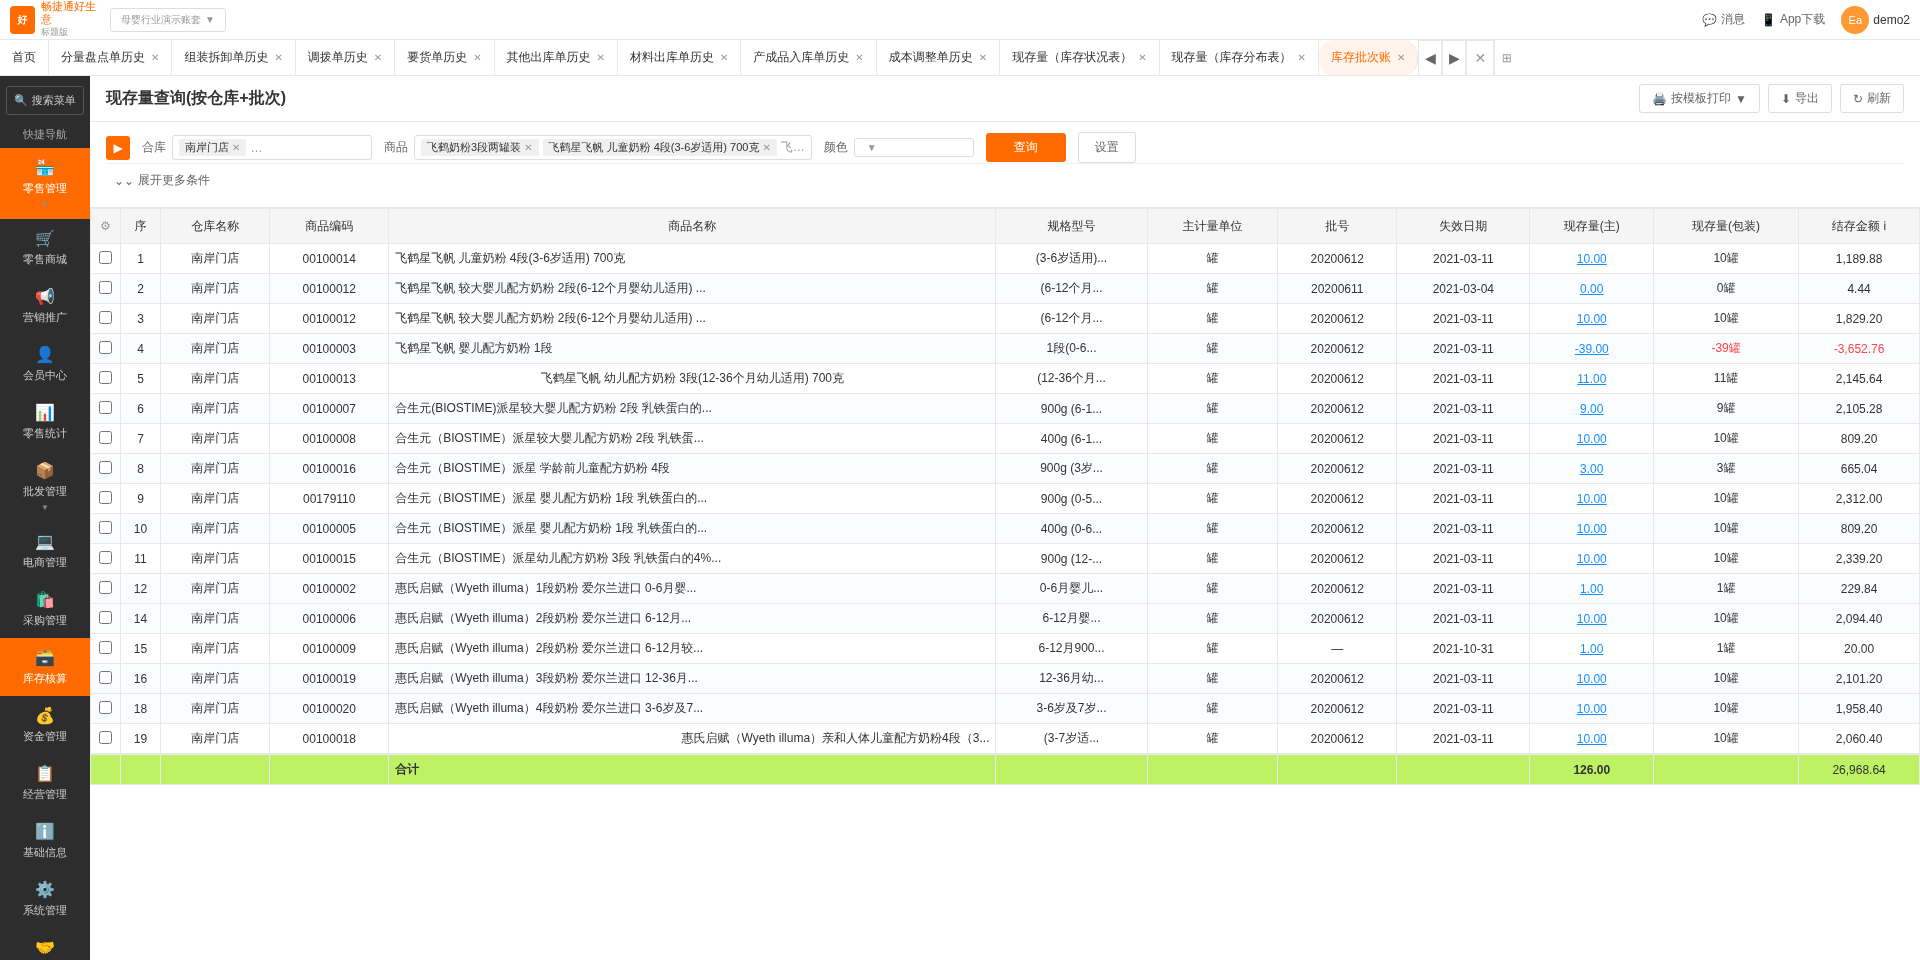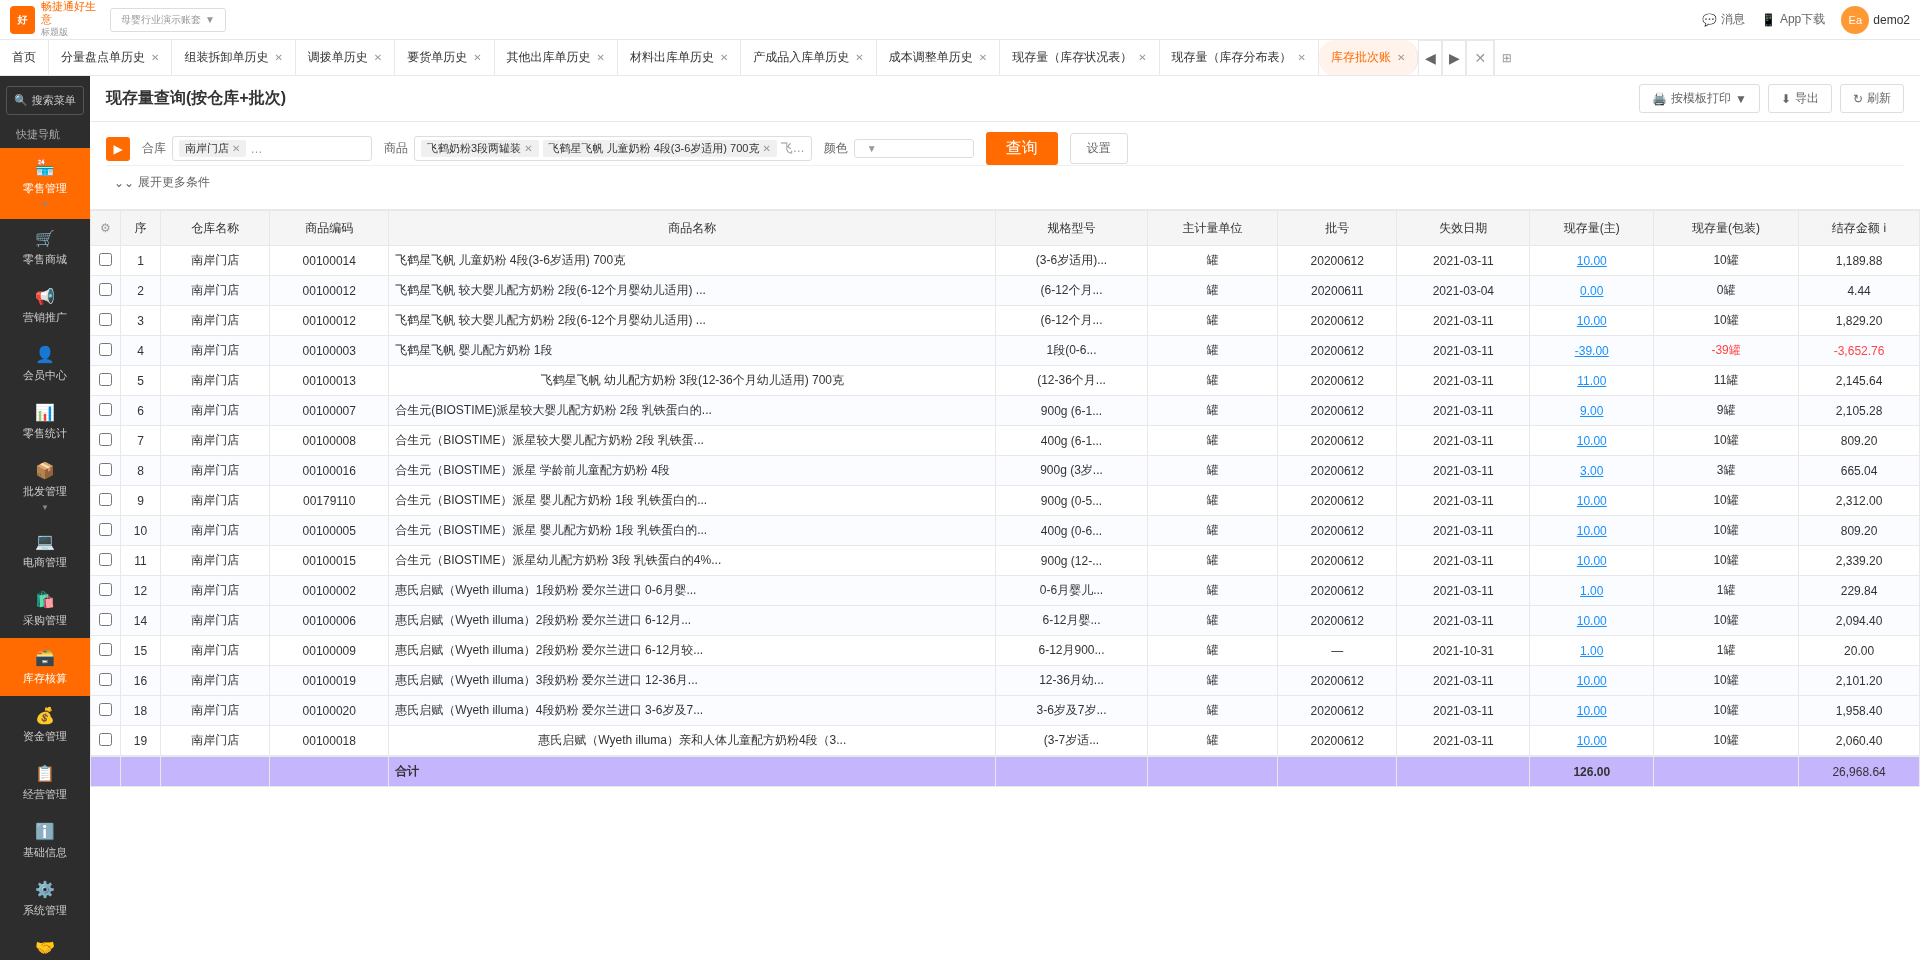--- a/index.html
+++ b/index.html
@@ -29,21 +29,21 @@
     .nav-close-all { width: 28px; height: 36px; display: flex; align-items: center; justify-content: center; cursor: pointer; color: #999; font-size: 14px; border: 1px solid #e8e8e8; }
     .nav-expand { width: 24px; height: 36px; display: flex; align-items: center; justify-content: center; cursor: pointer; color: #999; font-size: 12px; border-left: 1px solid #e8e8e8; }
 
     
     .main-layout { display: flex; height: calc(100vh - 76px); }
 
     
     .sidebar { width: 90px; background: #2d2d2d; display: flex; flex-direction: column; overflow-y: auto; flex-shrink: 0; }
     .sidebar-search { padding: 10px 6px 6px; }
     .sidebar-search-btn { width: 100%; padding: 6px 0; background: transparent; border: 1px solid #555; border-radius: 3px; color: #ccc; font-size: 11px; cursor: pointer; display: flex; align-items: center; justify-content: center; gap: 4px; }
-    .sidebar-shortcut { padding: 6px 16px; color: #aaa; font-size: 11px; cursor: pointer; }
+    .sidebar-shortcut { padding: 6px 16px; color: #aaa; font-size: 11px; cursor: pointer; text-align: center; }
     .sidebar-item { padding: 10px 4px; color: #ccc; font-size: 11px; cursor: pointer; text-align: center; display: flex; flex-direction: column; align-items: center; gap: 4px; }
     .sidebar-item.active { background: #ff6b00; color: #fff; }
     .sidebar-item .s-icon { font-size: 16px; }
     .sidebar-item .arrow { font-size: 8px; color: #888; }
 
     
     .content-area { flex: 1; display: flex; flex-direction: column; overflow: hidden; }
 
     
     .page-header { background: #fff; padding: 8px 16px; display: flex; align-items: center; justify-content: space-between; border-bottom: 1px solid #e8e8e8; }
@@ -57,36 +57,36 @@
     .filter-area { background: #fff; padding: 10px 16px; border-bottom: 1px solid #e8e8e8; }
     .filter-row { display: flex; align-items: center; gap: 12px; flex-wrap: wrap; }
     .filter-item { display: flex; align-items: center; gap: 6px; }
     .filter-label { font-size: 12px; color: #666; white-space: nowrap; }
     .filter-tag-group { display: flex; align-items: center; gap: 4px; min-width: 200px; border: 1px solid #ddd; border-radius: 3px; padding: 3px 6px; background: #fff; flex-wrap: wrap; }
     .filter-tag { background: #f0f0f0; border-radius: 2px; padding: 1px 6px; font-size: 11px; color: #333; display: flex; align-items: center; gap: 3px; }
     .filter-tag .remove { color: #999; cursor: pointer; font-size: 10px; }
     .filter-more { color: #999; font-size: 12px; cursor: pointer; }
     .filter-expand { display: flex; align-items: center; gap: 4px; cursor: pointer; color: #666; font-size: 12px; padding: 4px 8px; }
     .filter-expand-btn { text-align: center; padding: 4px 0; border-top: 1px solid #f0f0f0; }
-    .btn-query { padding: 6px 20px; background: #ff6b00; color: #fff; border: none; border-radius: 3px; cursor: pointer; font-size: 16px; }
+    .btn-query { padding: 6px 28px; background: #ff6b00; color: #fff; border: none; border-radius: 3px; cursor: pointer; font-size: 12px; }
     .btn-settings { padding: 6px 16px; background: #fff; color: #666; border: 1px solid #ddd; border-radius: 3px; cursor: pointer; font-size: 12px; }
     .color-filter { display: flex; align-items: center; gap: 6px; border: 1px solid #ddd; border-radius: 3px; padding: 3px 6px; min-width: 120px; }
     .color-arrow { color: #999; font-size: 10px; }
 
     
     .table-container { flex: 1; overflow: auto; background: #fff; margin: 0; }
     table { width: 100%; border-collapse: collapse; font-size: 12px; }
     thead th { background: #f5f5f5; border: 1px solid #e8e8e8; padding: 8px 6px; text-align: center; font-weight: normal; color: #333; white-space: nowrap; position: sticky; top: 0; z-index: 1; }
     tbody td { border: 1px solid #e8e8e8; padding: 6px 6px; text-align: center; color: #333; }
     tbody tr.alt { background: #fafcff; }
     .num-col { width: 40px; }
     .check-col { width: 30px; }
     .negative { color: #ff4444; }
     .link-style { color: #1890ff; text-decoration: underline; cursor: pointer; }
-    .footer-row td { background: #c4b5fd; font-weight: bold; border-top: 2px solid #e8e8e8; margin-top: 40px; }
+    .footer-row td { background: #bef264; font-weight: bold; border-top: 2px solid #e8e8e8; margin-top: 40px; }
     .settings-icon { color: #999; cursor: pointer; }
 
     
     .table-container::-webkit-scrollbar { width: 8px; height: 8px; }
     .table-container::-webkit-scrollbar-thumb { background: #ccc; border-radius: 4px; }
     .table-container::-webkit-scrollbar-track { background: #f5f5f5; }
   </style>
 </head>
 <body>
 
@@ -570,21 +570,21 @@
       <td>2021-03-11</td>
       <td class="link-style">10.00</td>
       <td class="">10罐</td>
       <td class="">1,958.40</td>
     </tr>
             <tr>
       <td><input type="checkbox" style=""></td>
       <td>19</td>
       <td>南岸门店</td>
       <td>00100018</td>
-      <td style="text-align:center;">惠氏启赋（Wyeth illuma）亲和人体儿童配方奶粉4段（3...</td>
+      <td style="text-align:right;">惠氏启赋（Wyeth illuma）亲和人体儿童配方奶粉4段（3...</td>
       <td>(3-7岁适...</td>
       <td>罐</td>
       <td>20200612</td>
       <td>2021-03-11</td>
       <td class="link-style">10.00</td>
       <td class="">10罐</td>
       <td class="">2,060.40</td>
     </tr>
             <tr class="footer-row">
     <td></td>

